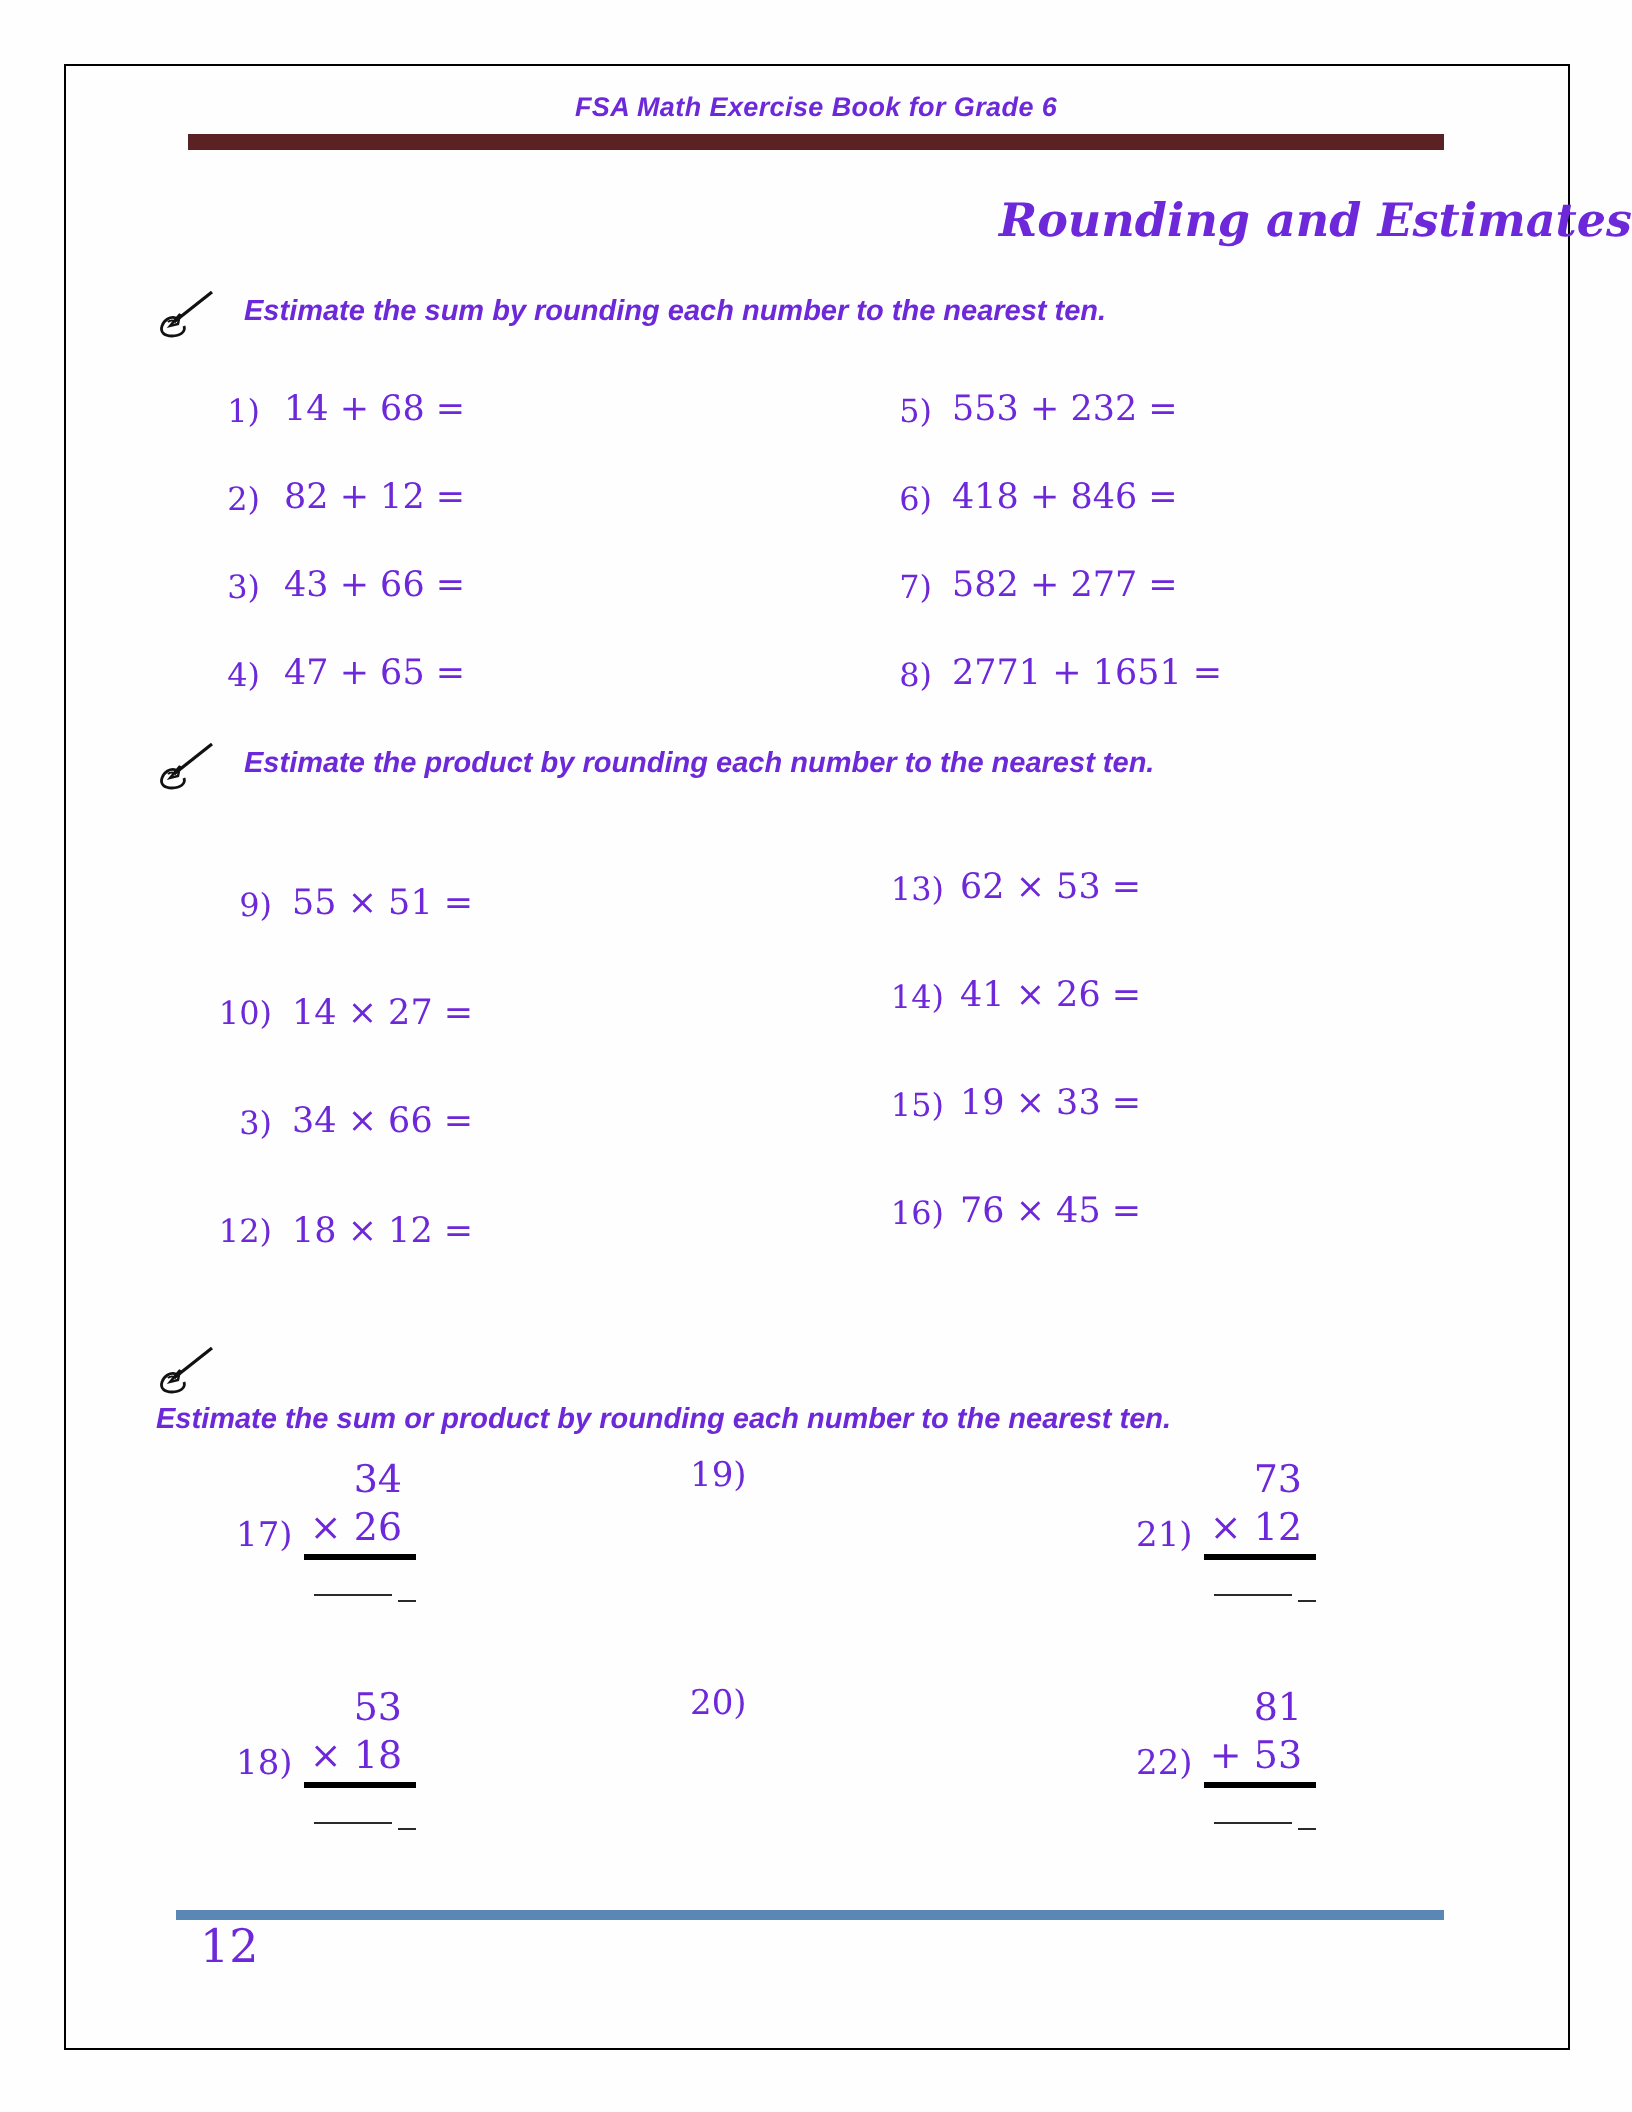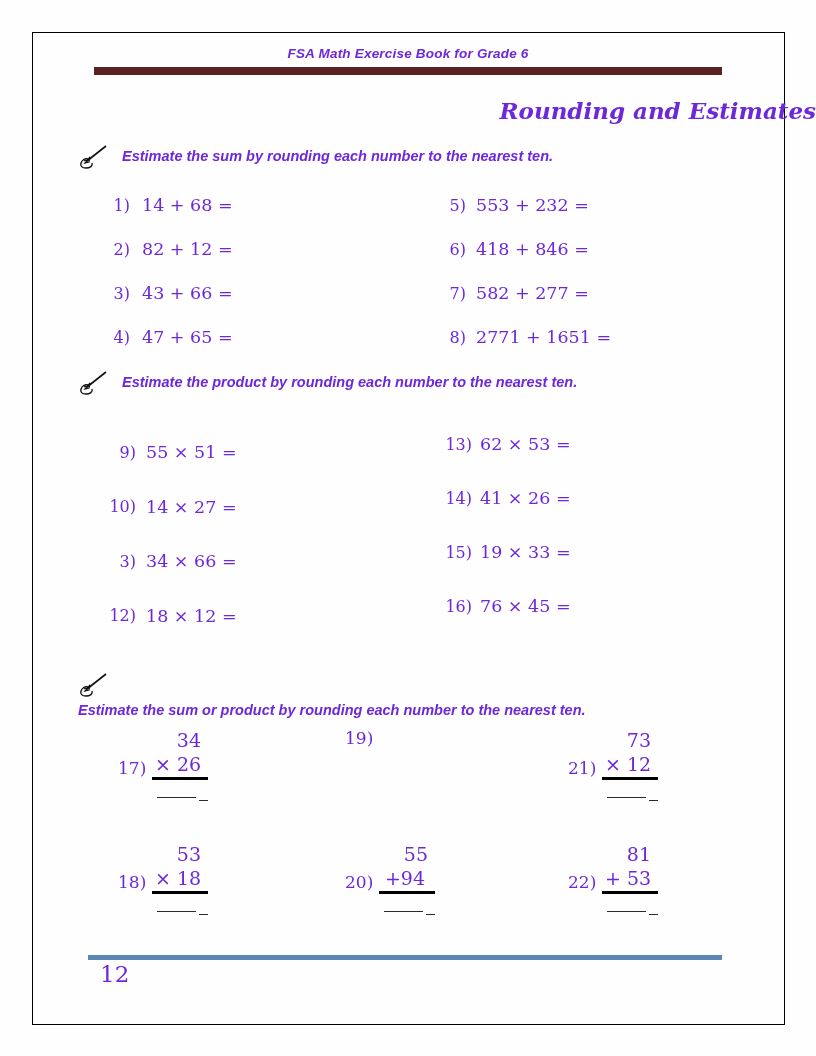--- a/index.html
+++ b/index.html
@@ -253,28 +253,20 @@
       <div class="vline2">× 18</div>
       <div class="ans">
           <i class="l"></i>
           <i class="d"></i>
         </div>
     </div>
   </div>
 
   <div class="vprob vp20">
     <span class="vnum">20)</span>
-    <div class="vcol">
-      <div class="vtop">55</div>
-      <div class="vline2">+94</div>
-      <div class="ans">
-          <i class="l"></i>
-          <i class="d"></i>
-        </div>
-    </div>
   </div>
 
   <div class="vprob vp22">
     <span class="vnum">22)</span>
     <div class="vcol">
       <div class="vtop">81</div>
       <div class="vline2">+ 53</div>
       <div class="ans">
           <i class="l"></i>
           <i class="d"></i>

